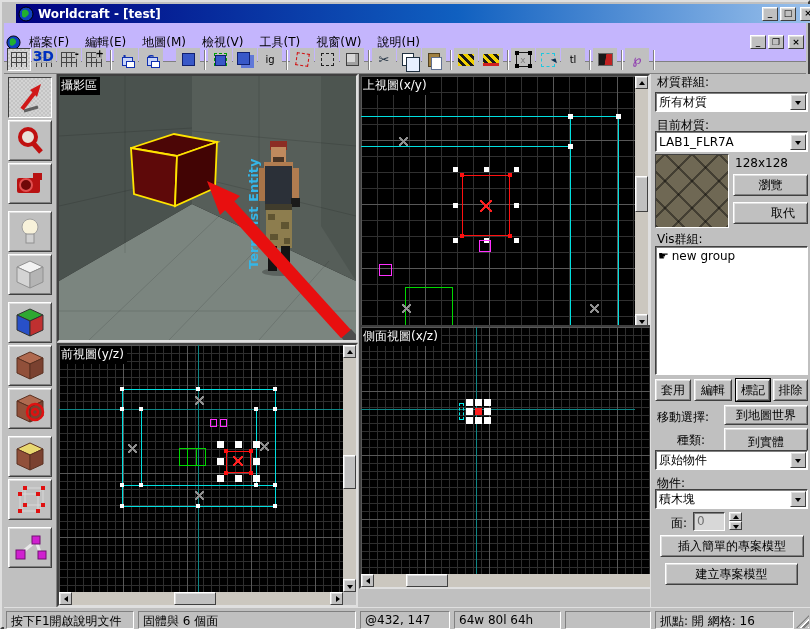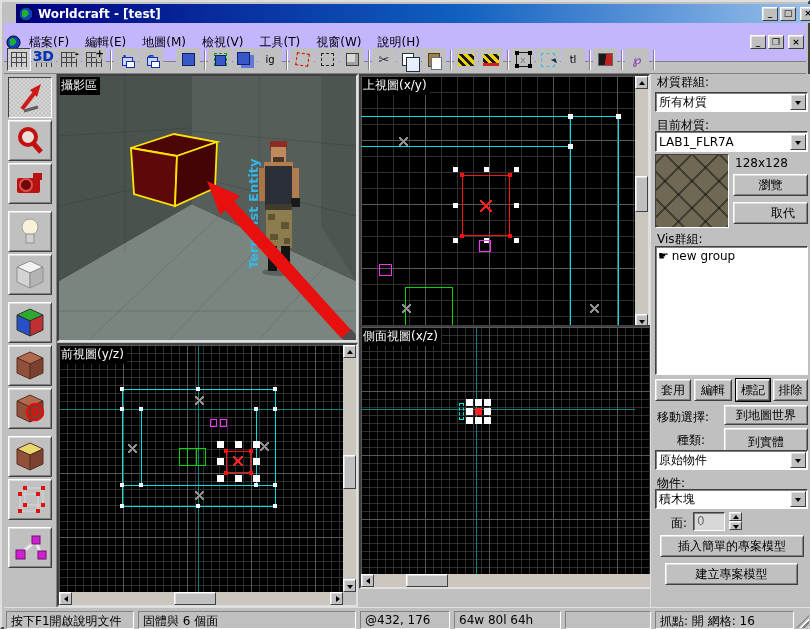--- a/index.html
+++ b/index.html
@@ -634,20 +634,20 @@
       <span class="sbtn up"></span>
       <span class="sbtn dn"></span>
     </div>
     <div class="b98" style="left:9px;top:461px;width:144px;height:22px;">插入簡單的專案模型</div>
     <div class="b98" style="left:14px;top:489px;width:133px;height:22px;">建立專案模型</div>
   </div>
 
   <div class="statusbar">
     <div class="scell" style="left:2px;width:128px;">按下F1開啟說明文件</div>
     <div class="scell" style="left:134px;width:218px;">固體與 6 個面</div>
-    <div class="scell" style="left:356px;width:90px;">@432, 176</div>
+    <div class="scell" style="left:356px;width:90px;">@432, 147</div>
     <div class="scell" style="left:450px;width:107px;">64w 80l 64h</div>
     <div class="scell" style="left:561px;width:86px;"></div>
     <div class="scell" style="left:651px;width:139px;">抓點: 開 網格: 16</div>
     <div class="grip"></div>
   </div>
 
 </div>
 
 </body></html>

